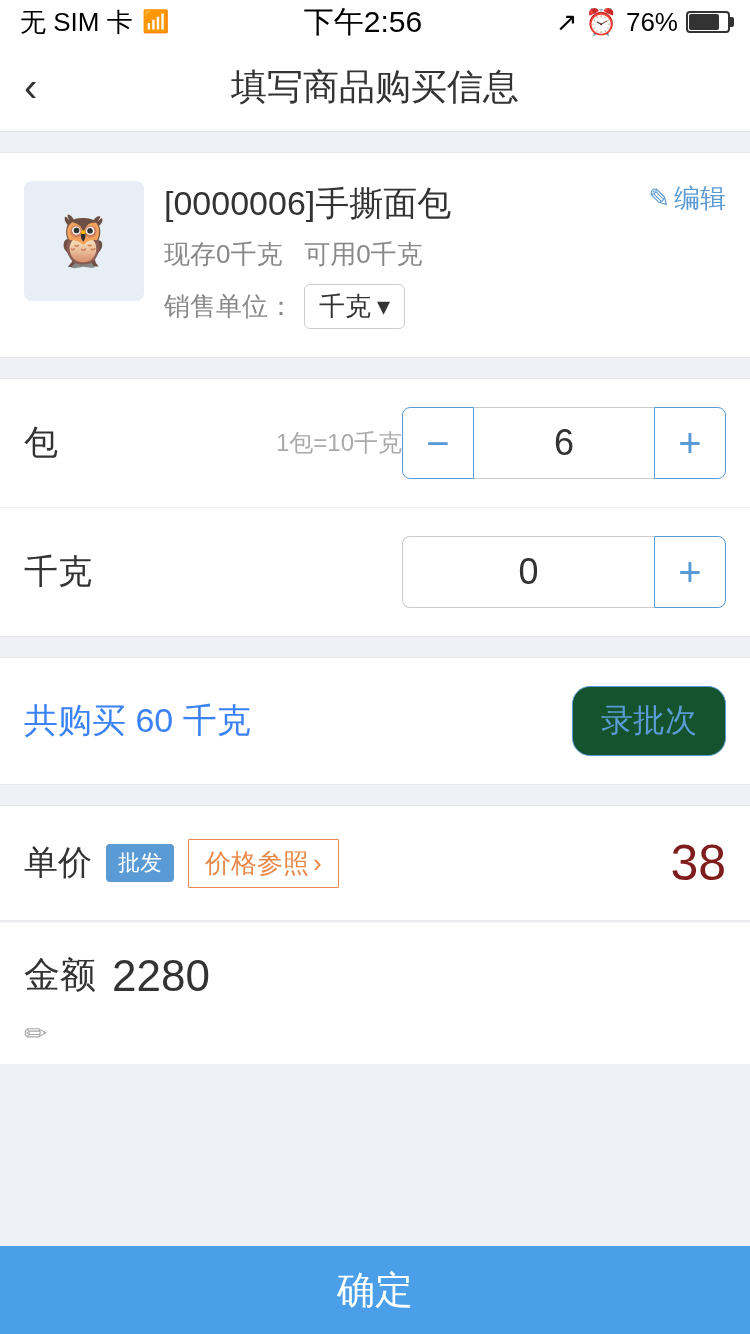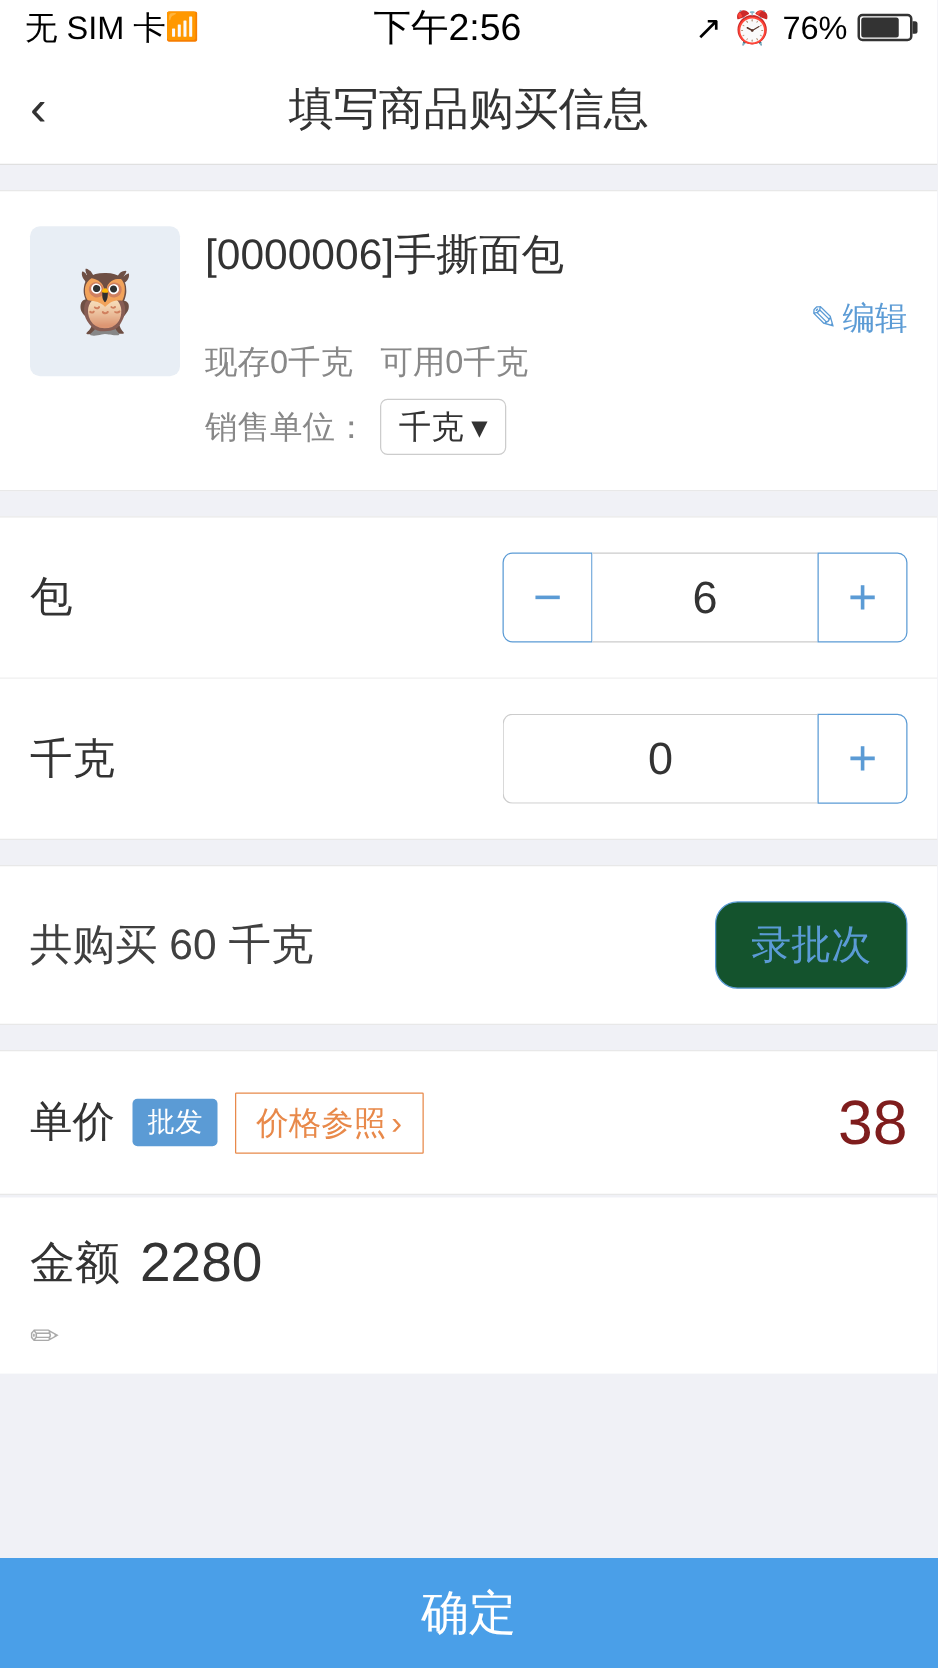--- a/index.html
+++ b/index.html
@@ -20,20 +20,21 @@
       background: #fff;
       display: flex;
       align-items: center;
       justify-content: space-between;
       padding: 0 20px;
       font-size: 28px;
     }
     .status-left {
       display: flex;
       align-items: center;
+      gap: 10px;
       font-size: 26px;
     }
     .status-center {
       font-size: 30px;
       font-weight: 500;
     }
     .status-right {
       display: flex;
       align-items: center;
       gap: 8px;
@@ -235,21 +236,21 @@
       margin-top: 20px;
       border-top: 1px solid #e8e8e8;
       border-bottom: 1px solid #e8e8e8;
       padding: 28px 24px;
       display: flex;
       align-items: center;
       justify-content: space-between;
     }
     .summary-text {
       font-size: 34px;
-      color: #404040;
+      color: #3b82f6;
       text-align: center;
     }
     .batch-btn {
       border: 1px solid #5b9bd5;
       color: #5b9bd5;
       padding: 12px 28px;
       border-radius: 18px;
       font-size: 32px;
       background: #14532d;
       cursor: pointer;
@@ -382,21 +383,21 @@
 <div class="nav-bar">
   <div class="nav-back">‹</div>
   <div class="nav-title">填写商品购买信息</div>
 </div>
 
 <div class="product-card">
   <div class="product-image">
     <span class="owl-icon">🦉</span>
   </div>
   <div class="product-info">
-    <div style="display:flex; justify-content:space-between; align-items:flex-start;flex-direction:column;">
+    <div style="display:flex; justify-content:space-between; align-items:flex-start;">
       <div class="product-name">[0000006]手撕面包</div>
       <div class="edit-btn">
         <span>✎</span>
         <span>编辑</span>
       </div>
     </div>
     <div class="product-stock">
       <span>现存0千克</span>&nbsp;&nbsp;
       <span>可用0千克</span>
     </div>
@@ -407,20 +408,21 @@
         <span>▾</span>
       </div>
     </div>
   </div>
 </div>
 
 <div class="quantity-section">
 
   <div class="quantity-row">
     <span class="qty-label">包</span>
+    <span class="qty-hint">1包=10千克</span>
     <div class="qty-controls">
       <div class="qty-btn minus">−</div>
       <input class="qty-input" type="text" value="6" style="">
       <div class="qty-btn plus">+</div>
     </div>
   </div>
 
   <div class="quantity-row">
     <span class="qty-label">千克</span>
     <div class="qty-controls">

